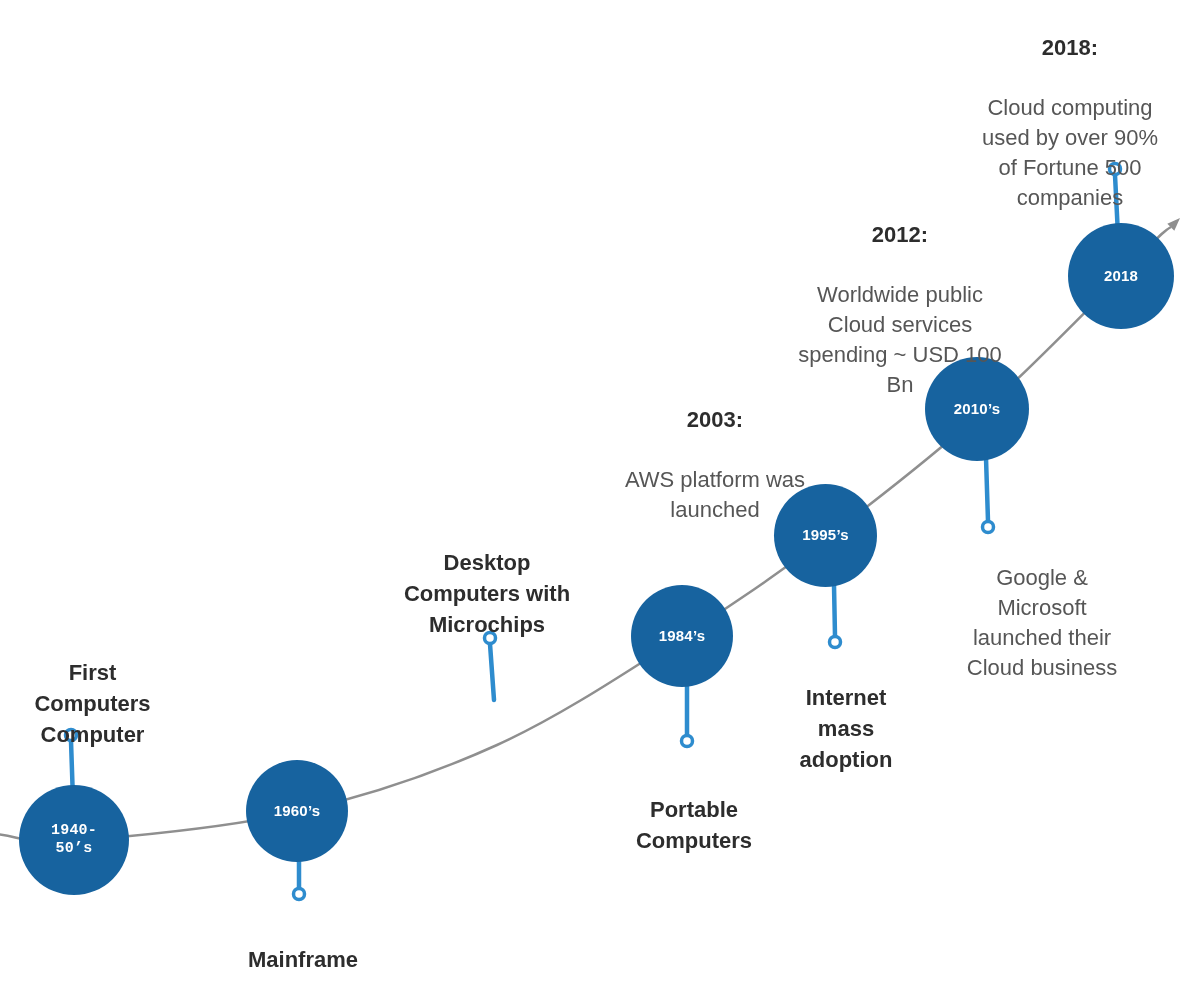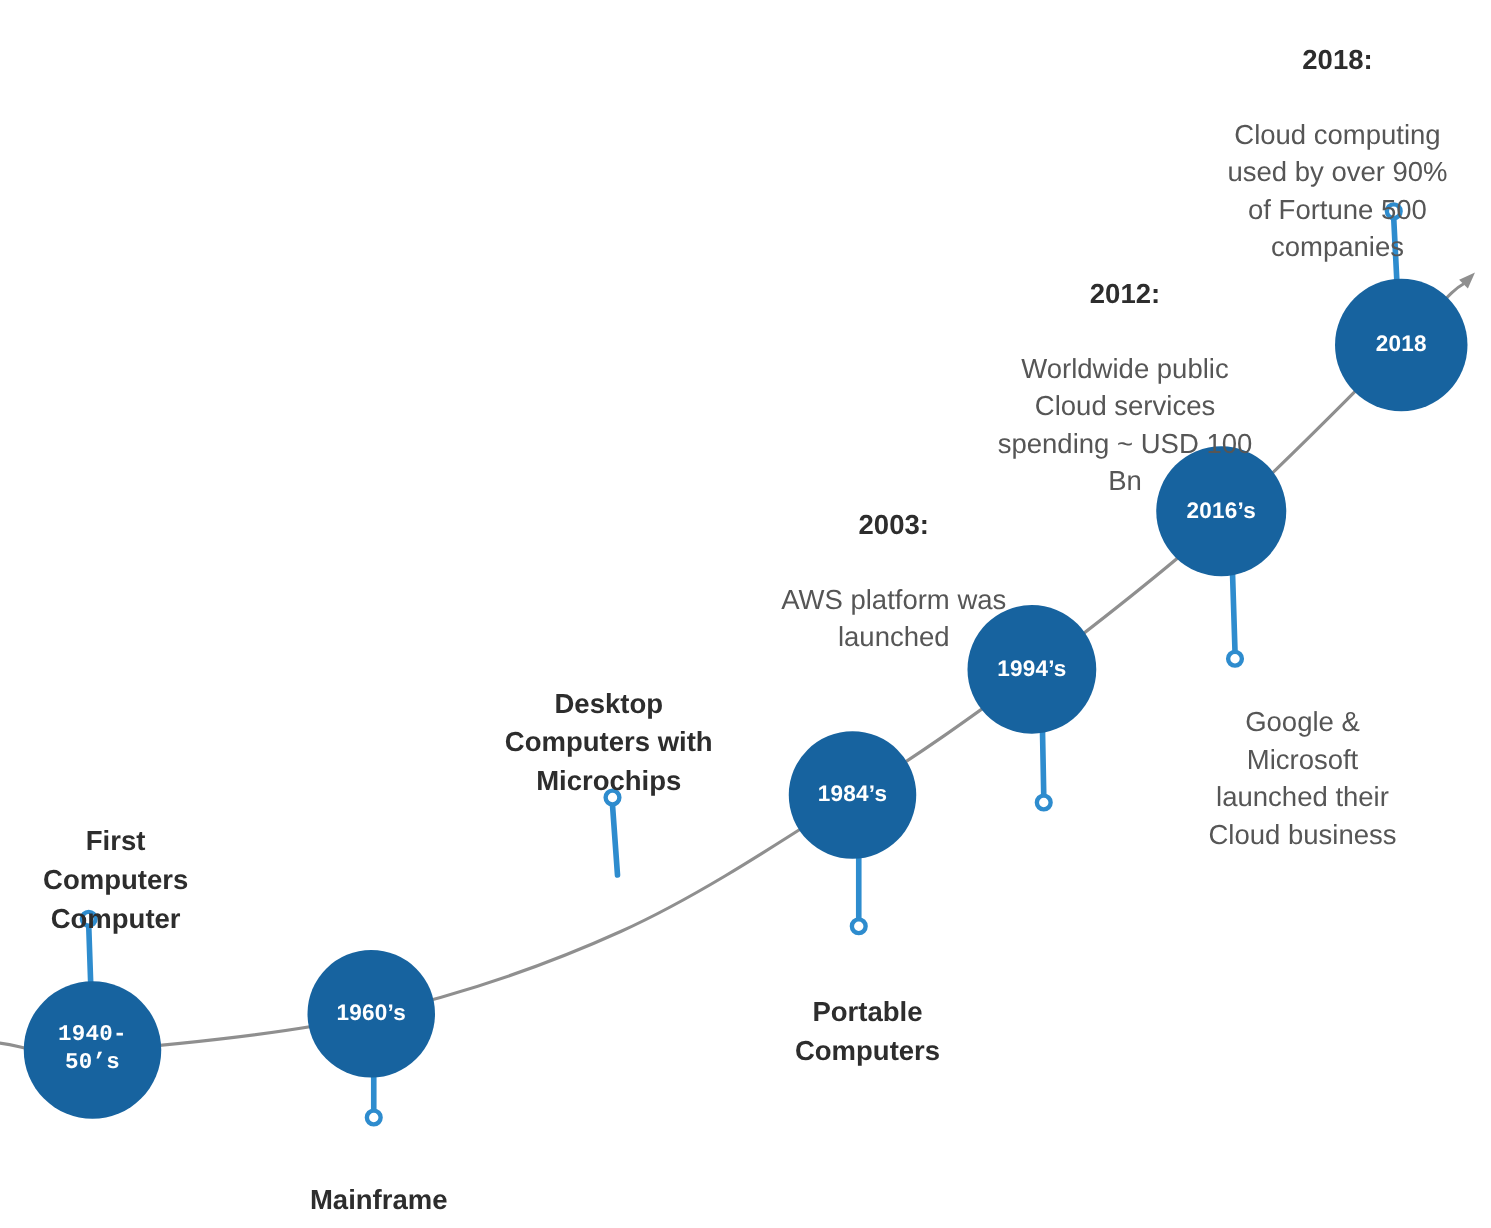--- a/index.html
+++ b/index.html
@@ -40,21 +40,21 @@
   .node {
     position: absolute;
     border-radius: 50%;
     background: var(--node-blue, #17639f);
     color: #ffffff;
     display: flex;
     align-items: center;
     justify-content: center;
     text-align: center;
     font-weight: bold;
-    font-size: 18px;
+    font-size: 15px;
     line-height: 1.22;
     white-space: pre-line;
     letter-spacing: 0.2px;
   }
   .n0 { left: 19px;   top: 785px; width: 110px; height: 110px; font-family: Liberation Mono, monospace; }
   .n1 { left: 246px;  top: 760px; width: 102px; height: 102px; }
   .n2 { left: 445px;  top: 693px; width: 104px; height: 104px; }
   .n3 { left: 631px;  top: 585px; width: 102px; height: 102px; }
   .n4 { left: 774px;  top: 484px; width: 103px; height: 103px; }
   .n5 { left: 925px;  top: 357px; width: 104px; height: 104px; }
@@ -122,41 +122,46 @@
     <circle class="ring" cx="687" cy="741" r="5.5"></circle>
     <circle class="ring" cx="835" cy="642" r="5.5"></circle>
     <circle class="ring" cx="988" cy="527" r="5.5"></circle>
     <circle class="ring" cx="1115" cy="169" r="5.5"></circle>
   </svg>
 
   <div class="node n0">1940-
 50’s</div>
   <div class="node n1">1960’s</div>
   <div class="node n3">1984’s</div>
-  <div class="node n4">1994’s</div>
-  <div class="node n5">2016’s</div>
+  <div class="node n4">1995’s</div>
+  <div class="node n5">2010’s</div>
   <div class="node n6">2018</div>
 
   <div class="callout bold t-first">
     <span class="co-body">First
 Computers
 Computer</span>
   </div>
   <div class="callout bold t-mainframe">
     <span class="co-body">Mainframe
 Computers</span>
   </div>
   <div class="callout bold t-portable">
     <span class="co-body">Portable
 Computers</span>
   </div>
   <div class="callout bold t-desktop">
     <span class="co-body">Desktop
 Computers with
 Microchips</span>
+  </div>
+  <div class="callout bold t-internet">
+    <span class="co-body">Internet
+mass
+adoption</span>
   </div>
 
   <div class="callout t-aws">
     <span class="co-title">2003:</span>
     <span class="co-body">AWS platform was
 launched</span>
   </div>
   <div class="callout t-spending">
     <span class="co-title">2012:</span>
     <span class="co-body">Worldwide public

